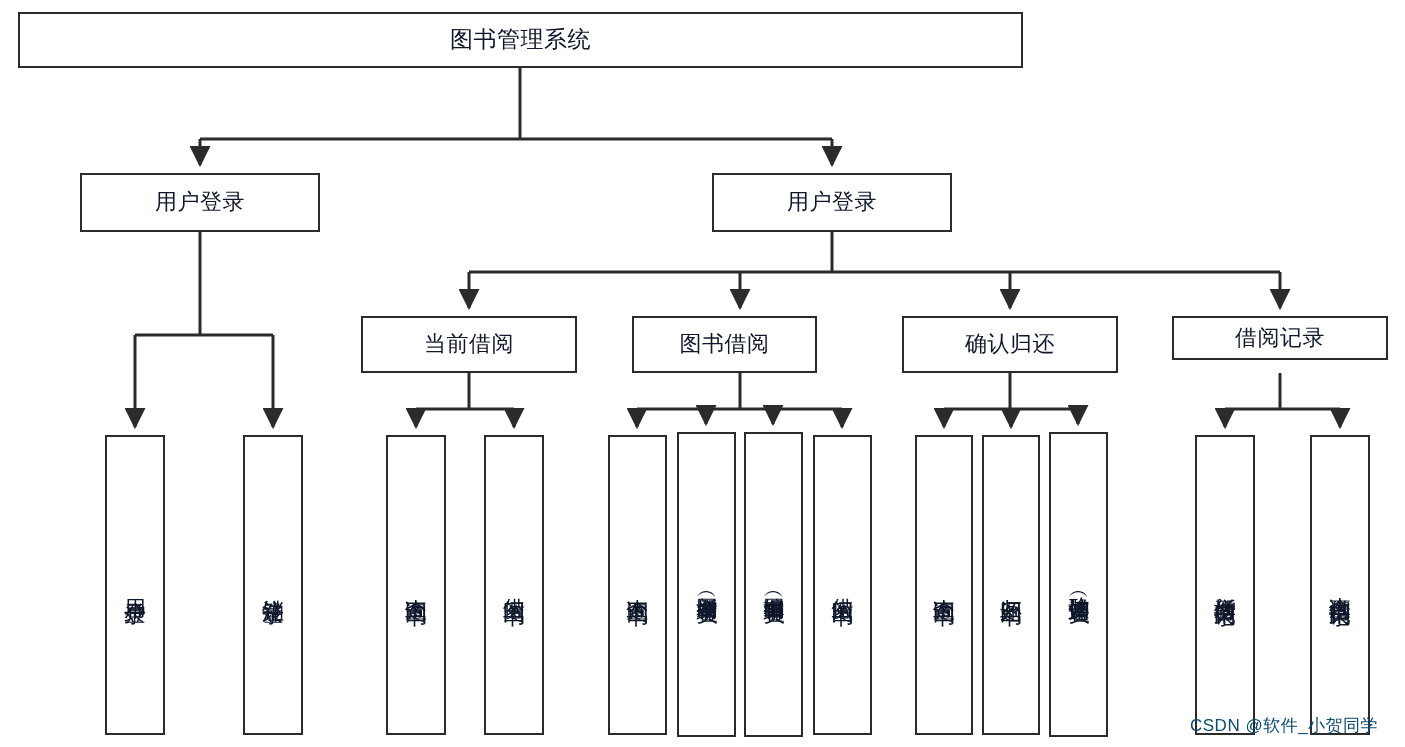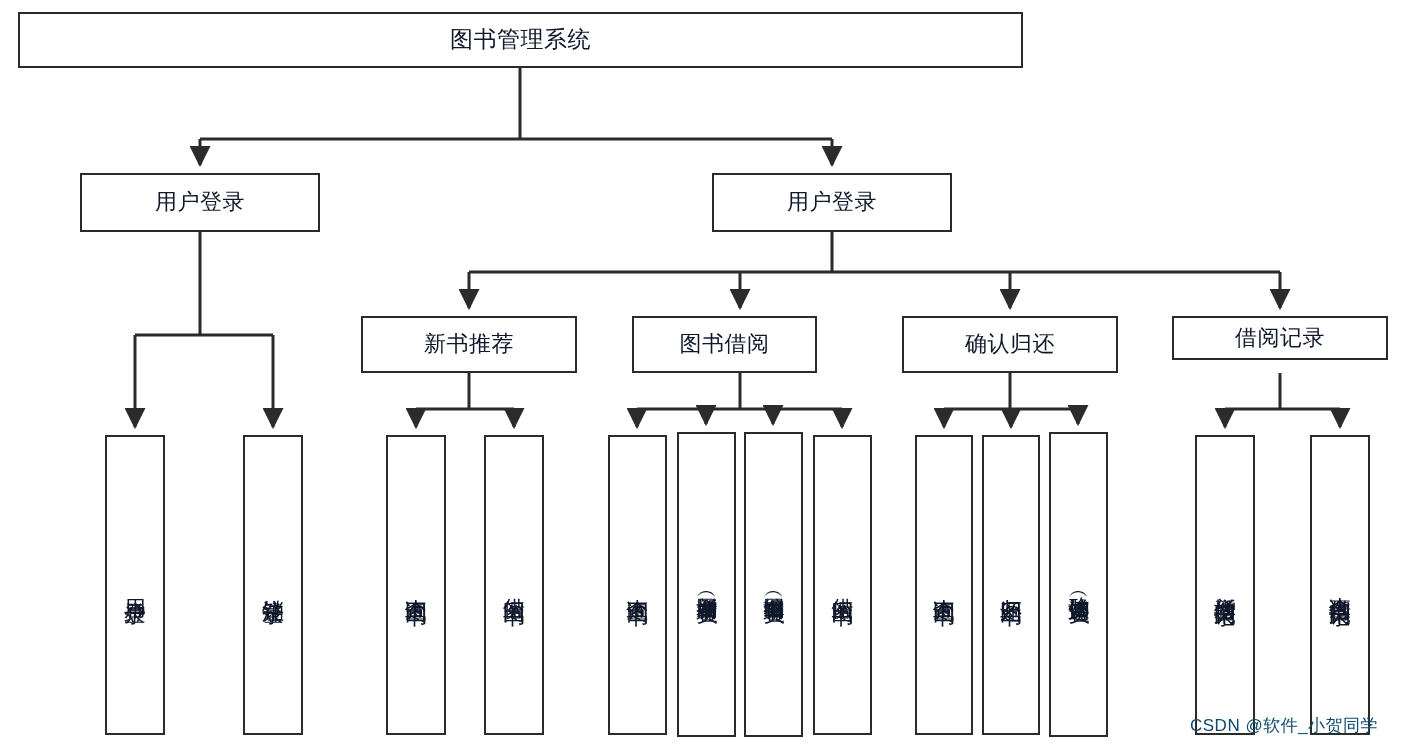--- a/index.html
+++ b/index.html
@@ -134,21 +134,21 @@
       <div class="node horiz root" style="left: 18px; top: 12px; width: 1005px; height: 56px;">
         <span class="label">图书管理系统</span>
       </div>
       <div class="node horiz" style="left: 80px; top: 173px; width: 240px; height: 59px;">
         <span class="label">用户登录</span>
       </div>
       <div class="node horiz" style="left: 712px; top: 173px; width: 240px; height: 59px;">
         <span class="label">用户登录</span>
       </div>
       <div class="node horiz" style="left: 361px; top: 316px; width: 216px; height: 57px;">
-        <span class="label">新书推荐</span>
+        <span class="label">当前借阅</span>
       </div>
       <div class="node horiz" style="left: 632px; top: 316px; width: 185px; height: 57px; font-family: Liberation Serif, serif;">
         <span class="label">图书借阅</span>
       </div>
       <div class="node horiz" style="left: 902px; top: 316px; width: 216px; height: 57px;">
         <span class="label">确认归还</span>
       </div>
       <div class="node horiz" style="left: 1172px; top: 316px; width: 216px; height: 44px;">
         <span class="label">借阅记录</span>
       </div>

